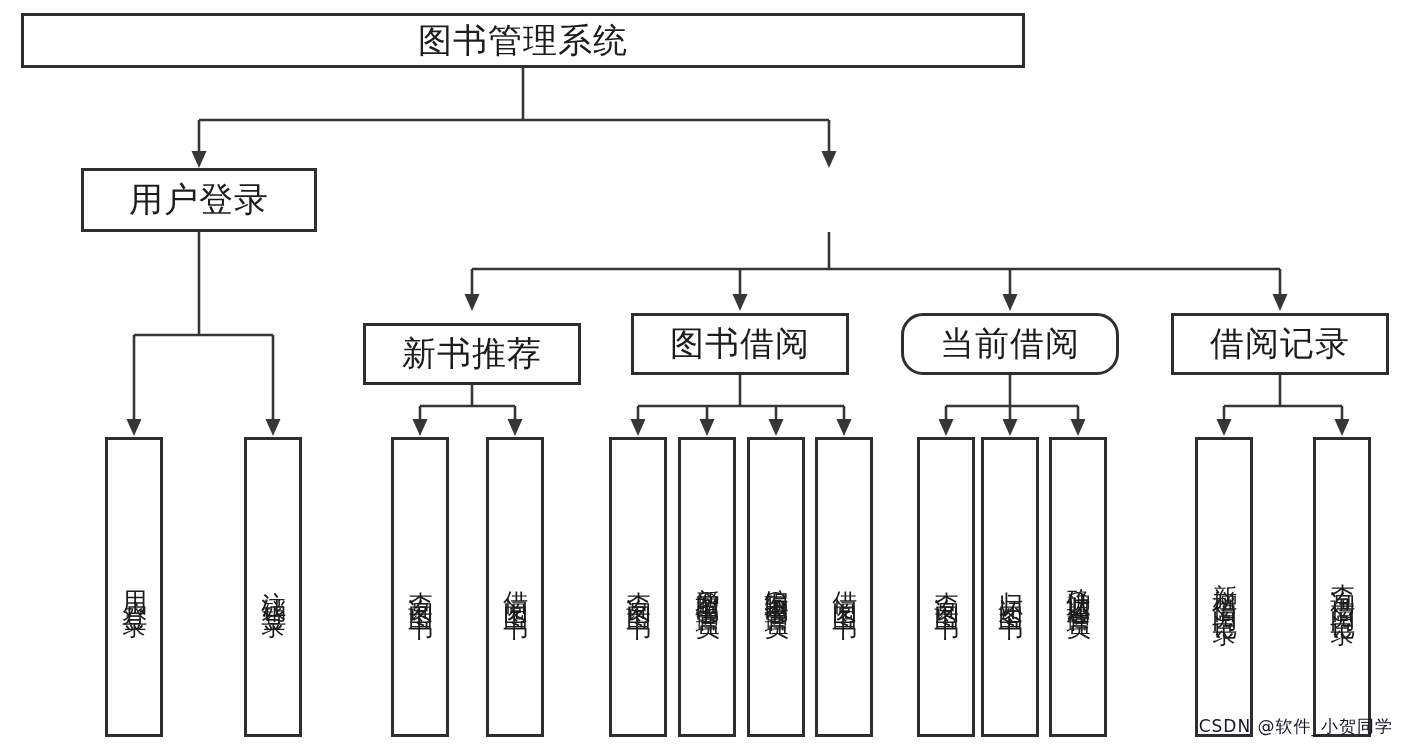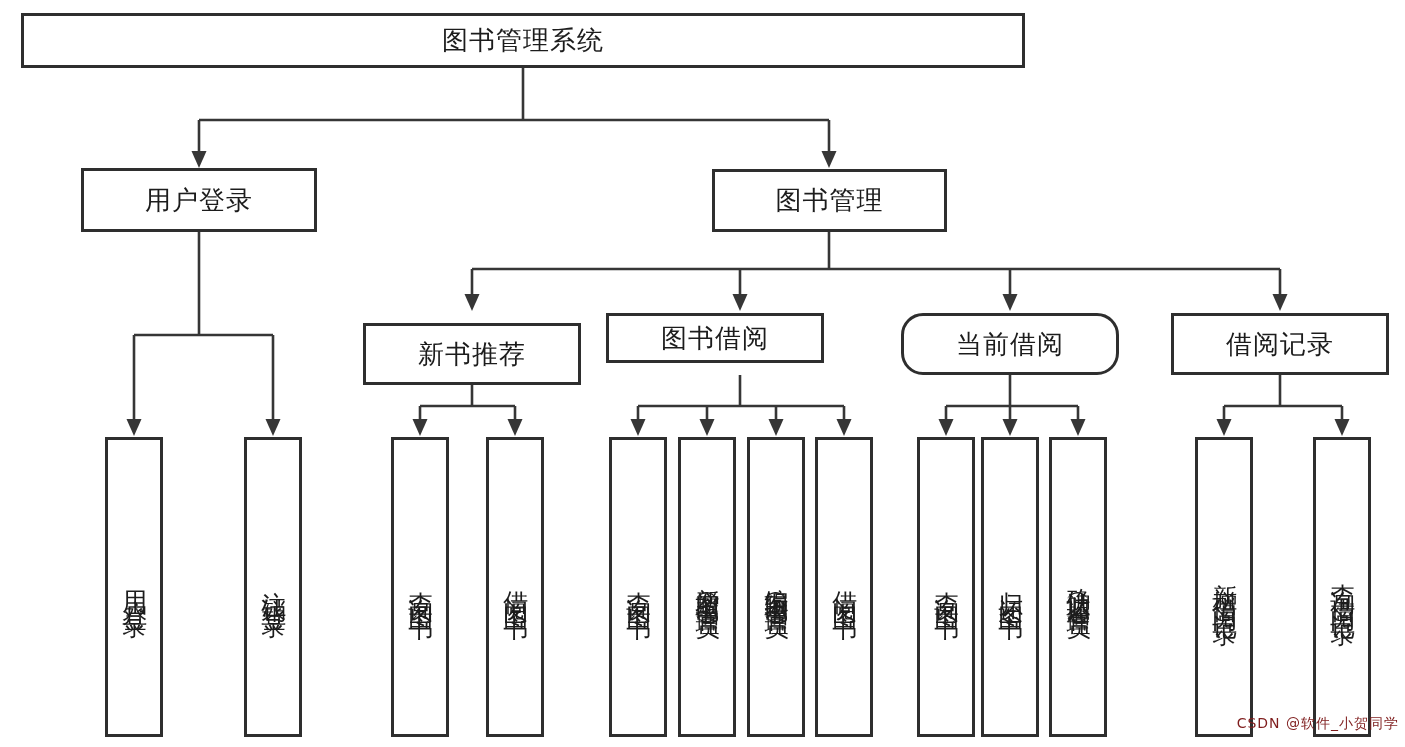--- a/index.html
+++ b/index.html
@@ -11,53 +11,53 @@
     overflow:hidden;
   }
   #wires{position:absolute;left:0;top:0;}
   .box{
     position:absolute;
     box-sizing:border-box;
     background:#ffffff;
     border:3px solid #2e2e2e;
     display:flex;align-items:center;justify-content:center;
     color:#1c1c1c;
-    font-size:26px;
+    font-size:34px;
     letter-spacing:1px;
     white-space:nowrap;
     z-index:2;
   }
   .vbox{
     writing-mode:vertical-rl;
     text-orientation:mixed;
     font-size:25px;
     letter-spacing:8px;
     line-height:1.05;
     white-space:normal;
   }
   .vbox.tight{letter-spacing:4px;font-size:24px;}
   
   .b-root{left:21px;top:13px;width:1004px;height:55px;}
   .b-login{left:81px;top:168px;width:236px;height:64px;}
   .b-mgmt{left:712px;top:169px;width:235px;height:63px;}
   .b-rec{left:363px;top:313px;width:218px;height:62px;margin-top:10px;}
-  .b-bor{left:606px;top:313px;width:218px;height:50px;}
+  .b-bor{left:631px;top:313px;width:218px;height:62px;}
   .b-cur{left:901px;top:313px;width:218px;height:62px;border-radius:22px;}
   .b-his{left:1171px;top:313px;width:218px;height:62px;}
   .leaf{top:437px;width:58px;height:300px;}
   .l1{left:105px;} .l2{left:244px;}
   .l3{left:391px;} .l4{left:486px;}
   .l5{left:609px;} .l6{left:678px;} .l7{left:747px;} .l8{left:815px;}
   .l9{left:917px;} .l10{left:981px;} .l11{left:1049px;}
   .l12{left:1195px;} .l13{left:1313px;}
   .watermark{
     position:absolute;
-    right:6px;top:715px;
-    font-size:14px;
-    color:#7f1d1d;
+    right:12px;top:715px;
+    font-size:17px;
+    color:#0f172a;
     letter-spacing:1px;
     z-index:3;
   }
 </style>
 </head>
 <body>
 
 <div id="stage">
 
   <svg id="wires" width="1405" height="747" viewBox="0 0 1405 747">
@@ -122,21 +122,20 @@
       <polygon points="1002.5,419 1017.5,419 1010,436"></polygon>
       <polygon points="1070.5,419 1085.5,419 1078,436"></polygon>
       <polygon points="1216.5,419 1231.5,419 1224,436"></polygon>
       <polygon points="1334.5,419 1349.5,419 1342,436"></polygon>
     </g>
   </svg>
 
   <div class="box b-root">图书管理系统</div>
 
   <div class="box b-login">用户登录</div>
-  <div class="box b-mgmt">图书管理</div>
 
   <div class="box b-rec">新书推荐</div>
   <div class="box b-bor">图书借阅</div>
   <div class="box b-cur">当前借阅</div>
   <div class="box b-his">借阅记录</div>
 
   <div class="box vbox leaf l1">用户登录</div>
   <div class="box vbox leaf l2">注销登录</div>
 
   <div class="box vbox leaf l3">查询图书</div>

